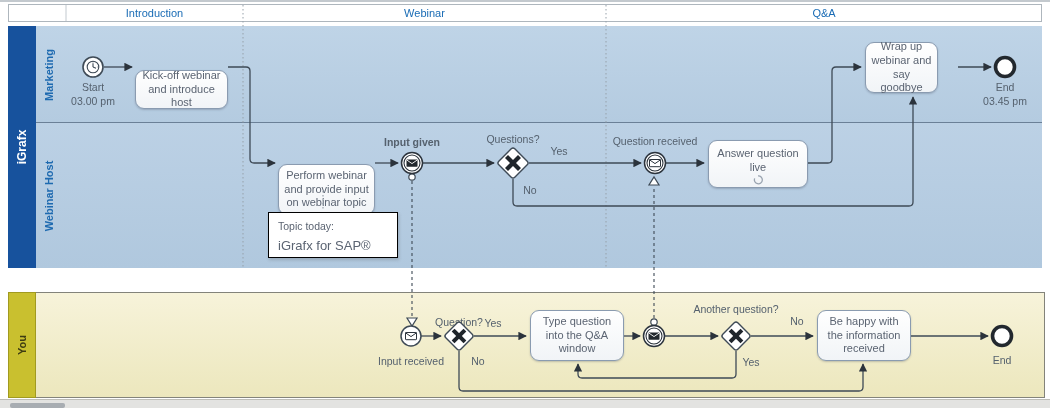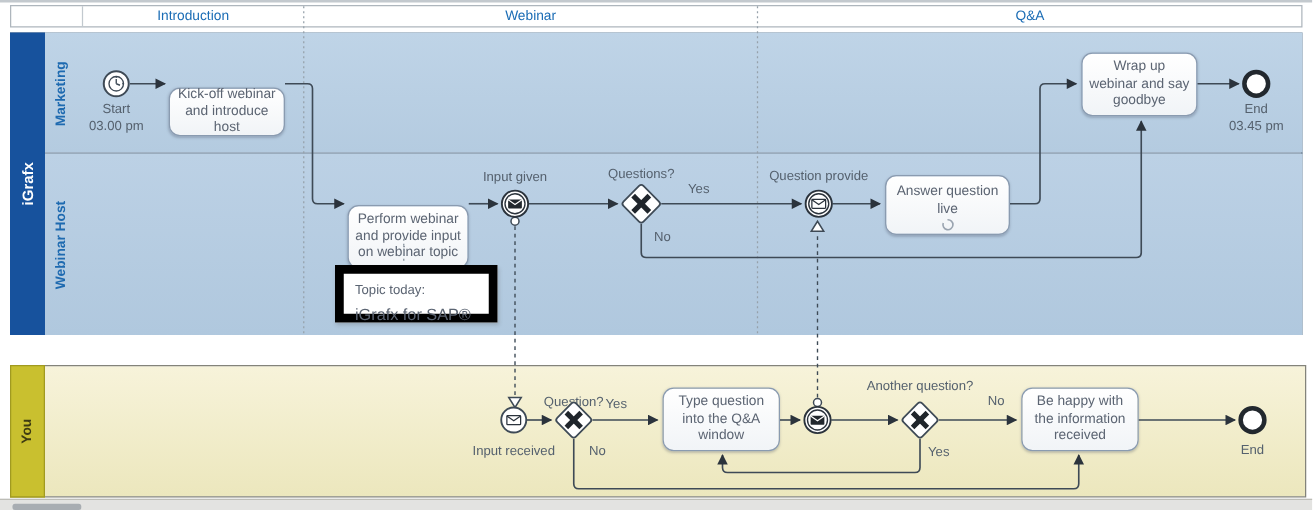--- a/index.html
+++ b/index.html
@@ -20,21 +20,21 @@
   
   .task{position:absolute;background:linear-gradient(180deg,#ffffff 0%,#f1f4f7 100%);
         border:1.3px solid #8a9bb0;border-radius:9px;display:flex;align-items:center;
         justify-content:center;text-align:center;font-size:11px;color:#5b6472;line-height:1.26;
         padding:2px 5px;box-sizing:border-box;box-shadow:0 1px 2px rgba(60,70,90,.28);}
   
   .lbl{position:absolute;font-size:10.5px;color:#55616e;white-space:nowrap;
        transform:translateX(-50%);}
   .stack{display:flex;flex-direction:column;align-items:center;line-height:1.32;}
   
-  .annotation{position:absolute;background:#ffffff;border:7px solid #000000;
+  .annotation{position:absolute;background:#ffffff;border:1px solid #000000;
               box-shadow:1px 2px 3px rgba(80,80,80,.25);box-sizing:border-box;
               padding:7px 9px;color:#5b6472;}
   .annotation .l1{font-size:10.5px;}
   .annotation .l2{font-size:13px;margin-top:6px;}
   .bottom-strip{position:absolute;left:0;top:399px;width:1050px;height:9px;background:#e3e3e1;
                 border-top:1px solid #bdbdb6;box-sizing:border-box;}
   .scroll-thumb{position:absolute;left:10px;top:403px;width:55px;height:5px;background:#a8adb2;border-radius:2px;}
   svg.overlay{position:absolute;left:0;top:0;pointer-events:none;}
 </style>
 </head>
@@ -65,44 +65,44 @@
   </div>
 
   <div class="pool" style="left:8px;top:292px;width:1037px;height:106px;border:1px solid #83837a;
        background:linear-gradient(180deg,#f7f3da,#ece7bd);"></div>
   <div class="pool-bar" style="left:8px;top:292px;width:28px;height:106px;background:#c9c02f;
        border:1px solid #a19a20;box-sizing:border-box;">
     <span style="color:#3e3c12;font-size:11px;">You</span>
   </div>
 
   <div class="task" style="left:135px;top:42px;width:93px;height:39px;margin-top:28px;">Kick-off webinar and introduce host</div>
-  <div class="task" style="left:865px;top:42px;width:93px;height:51px;">Wrap up webinar and say goodbye</div>
+  <div class="task" style="left:865px;top:42px;width:73px;height:51px;">Wrap up webinar and say goodbye</div>
   <div class="task" style="left:278px;top:139px;width:97px;height:51px;margin-top:25px;">Perform webinar and provide input on webinar topic</div>
   <div class="task" style="left:708px;top:140px;width:100px;height:48px;padding-bottom:9px;">Answer question live</div>
   <div class="task" style="left:530px;top:310px;width:94px;height:51px;">Type question into the Q&amp;A window</div>
   <div class="task" style="left:817px;top:310px;width:94px;height:51px;">Be happy with the information received</div>
 
   <div class="annotation" style="left:268px;top:212px;width:130px;height:46px;">
     <div class="l1">Topic today:</div>
     <div class="l2">iGrafx for SAP®</div>
   </div>
 
   <div class="lbl stack" style="left:93px;top:81px;">
     <span>Start</span>
     <span>03.00 pm</span>
   </div>
   <div class="lbl stack" style="left:1005px;top:81px;">
     <span>End</span>
     <span>03.45 pm</span>
   </div>
-  <div class="lbl" style="left:412px;top:136px;">Input given</div>
+  <div class="lbl" style="left:412px;top:136px;font-weight:bold;">Input given</div>
   <div class="lbl" style="left:513px;top:133px;">Questions?</div>
   <div class="lbl" style="left:559px;top:145px;">Yes</div>
   <div class="lbl" style="left:530px;top:184px;">No</div>
-  <div class="lbl" style="left:655px;top:135px;">Question provide</div>
+  <div class="lbl" style="left:655px;top:135px;">Question received</div>
   <div class="lbl" style="left:411px;top:355px;">Input received</div>
   <div class="lbl" style="left:459px;top:316px;">Question?</div>
   <div class="lbl" style="left:493px;top:317px;">Yes</div>
   <div class="lbl" style="left:478px;top:355px;">No</div>
   <div class="lbl" style="left:736px;top:303px;">Another question?</div>
   <div class="lbl" style="left:797px;top:315px;">No</div>
   <div class="lbl" style="left:751px;top:356px;">Yes</div>
   <div class="lbl" style="left:1002px;top:354px;">End</div>
 
   <div class="bottom-strip"></div>

